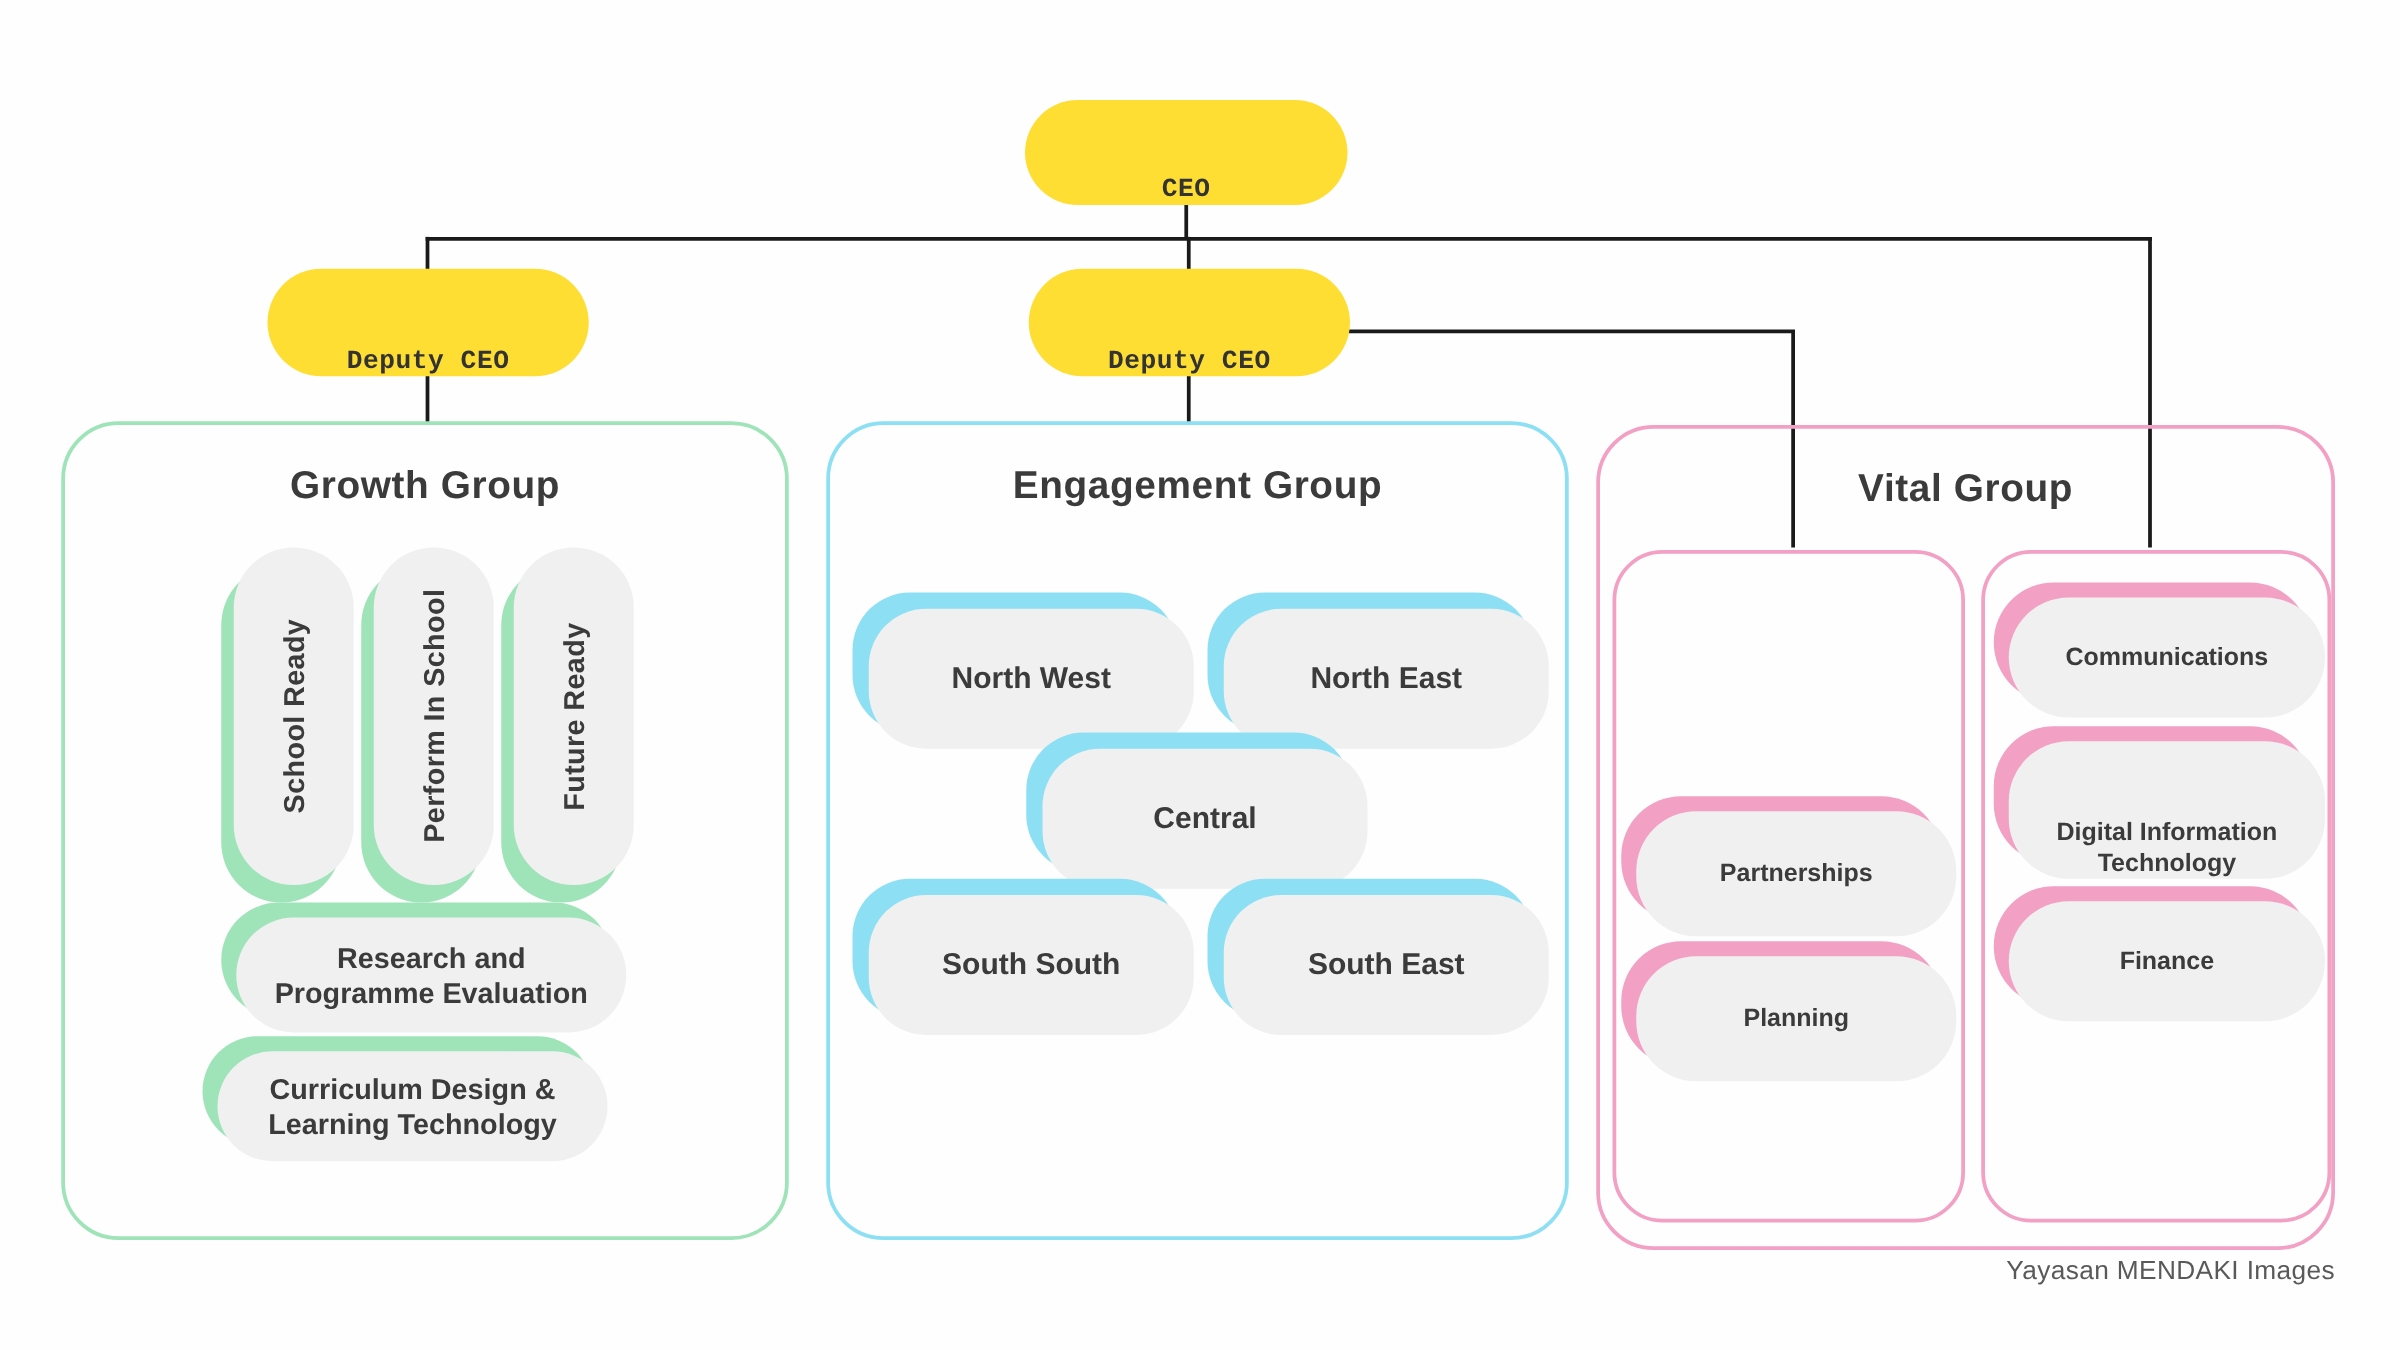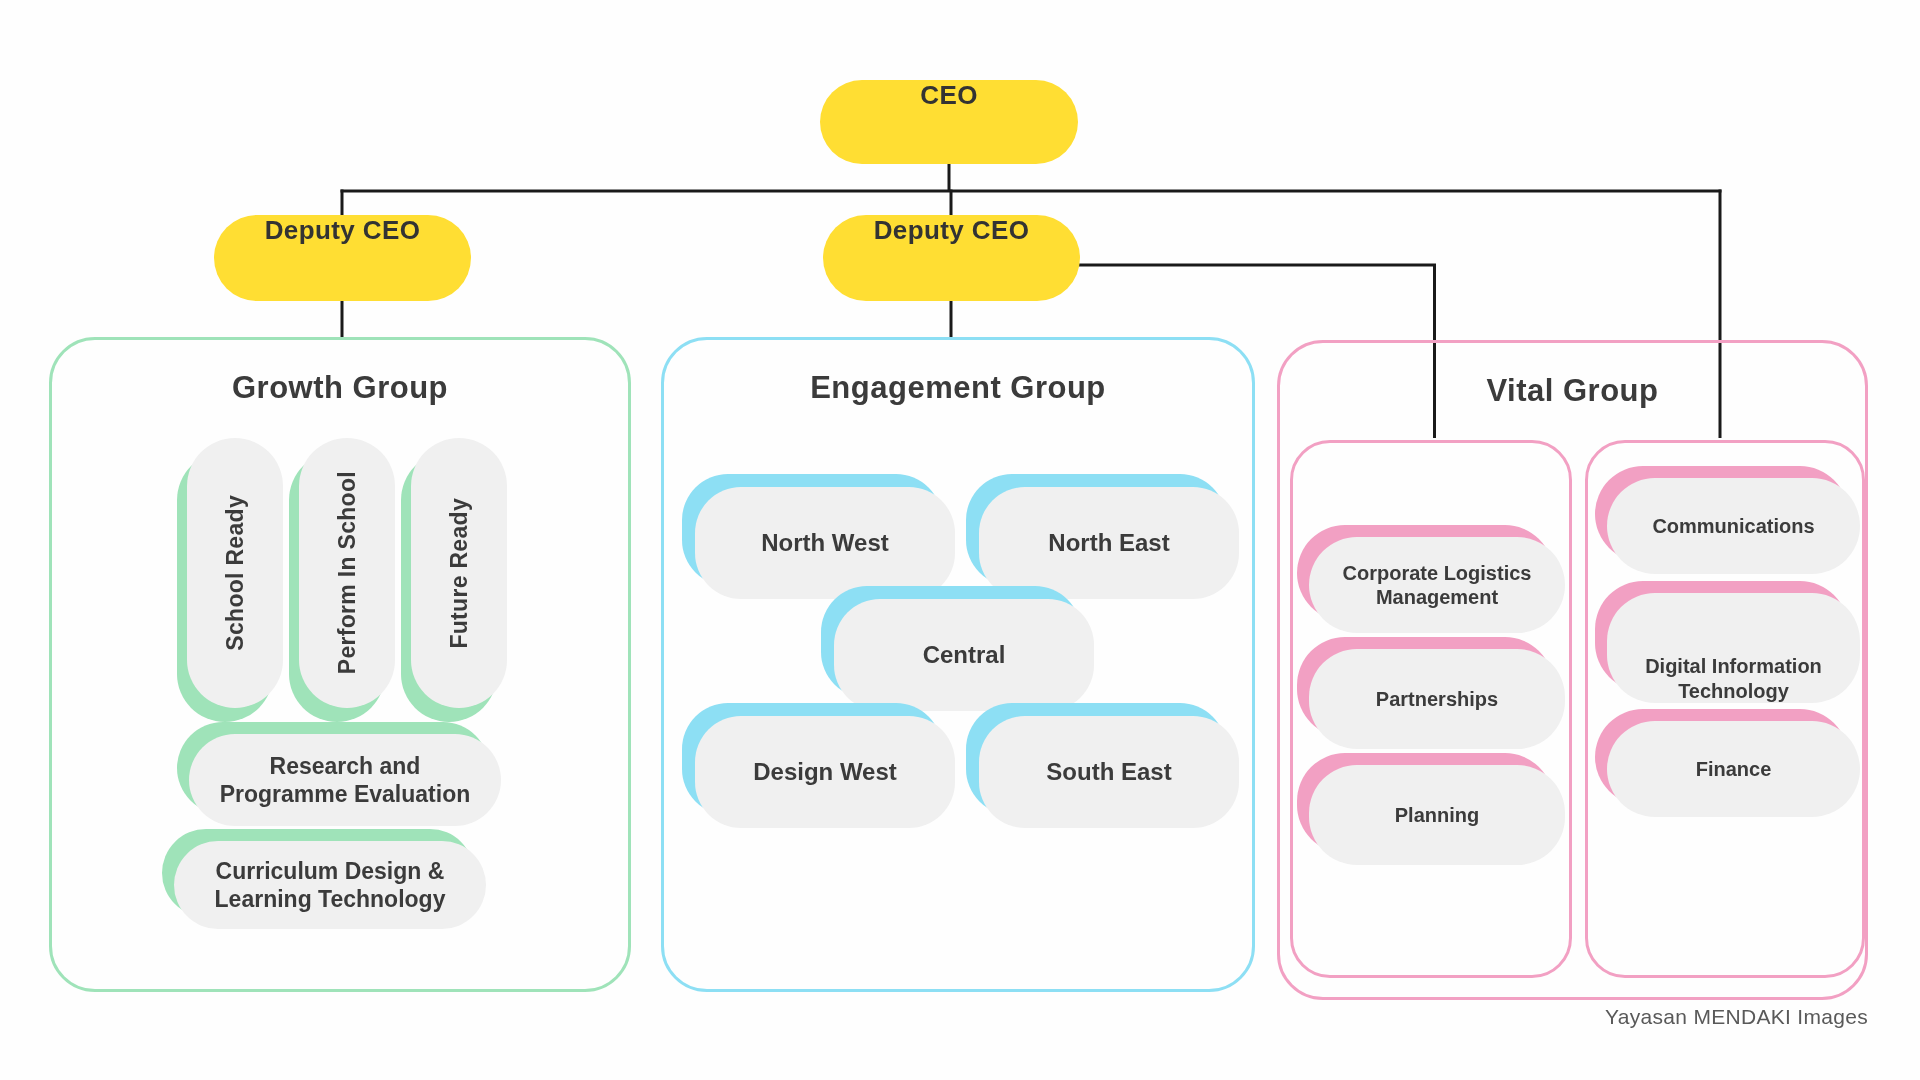--- a/index.html
+++ b/index.html
@@ -11,22 +11,22 @@
   body{font-family:"Liberation Sans", sans-serif;}
   .canvas{
     position:relative; width:1920px; height:1080px; background:var(--bg);
     overflow:hidden; margin:0 auto;
   }
   .connectors{position:absolute; left:0; top:0; width:1920px; height:1080px; pointer-events:none;}
   .connectors path{stroke:var(--line); stroke-width:3; fill:none;}
 
   .node{
     position:absolute; background:var(--yellow); border-radius:48px;
-    display:flex; align-items:flex-start; justify-content:center;
-    font-weight:700; font-size:26px; color:#333; letter-spacing:.4px;
+    display:flex; align-items:flex-end; justify-content:center;
+    font-weight:700; font-size:21px; color:#333; letter-spacing:.4px;font-family:Liberation Mono, monospace;
   }
   .node.ceo{left:820px; top:80px; width:258px; height:84px;}
   .node.dep1{left:214px; top:215px; width:257px; height:86px;}
   .node.dep2{left:823px; top:215px; width:257px; height:86px;}
 
   .group{
     position:absolute; top:337px; height:655px; border:3px solid; border-radius:46px;
     background:transparent;
   }
   .group.growth{left:49px; width:582px; border-color:var(--green);}
@@ -134,34 +134,31 @@
     <div class="pill epill nw">
       <span>North West</span>
     </div>
     <div class="pill epill ne">
       <span>North East</span>
     </div>
     <div class="pill epill ce">
       <span>Central</span>
     </div>
     <div class="pill epill sw">
-      <span>Design West</span>
+      <span>South South</span>
     </div>
     <div class="pill epill se">
       <span>South East</span>
     </div>
   </section>
 
   <section class="group vital">
     <h2 class="group-title">Vital Group</h2>
 
     <div class="subbox left">
-      <div class="pill vitpill l1">
-        <span>Corporate Logistics Management</span>
-      </div>
       <div class="pill vitpill l2">
         <span>Partnerships</span>
       </div>
       <div class="pill vitpill l3">
         <span>Planning</span>
       </div>
     </div>
 
     <div class="subbox right">
       <div class="pill vitpill r1">

